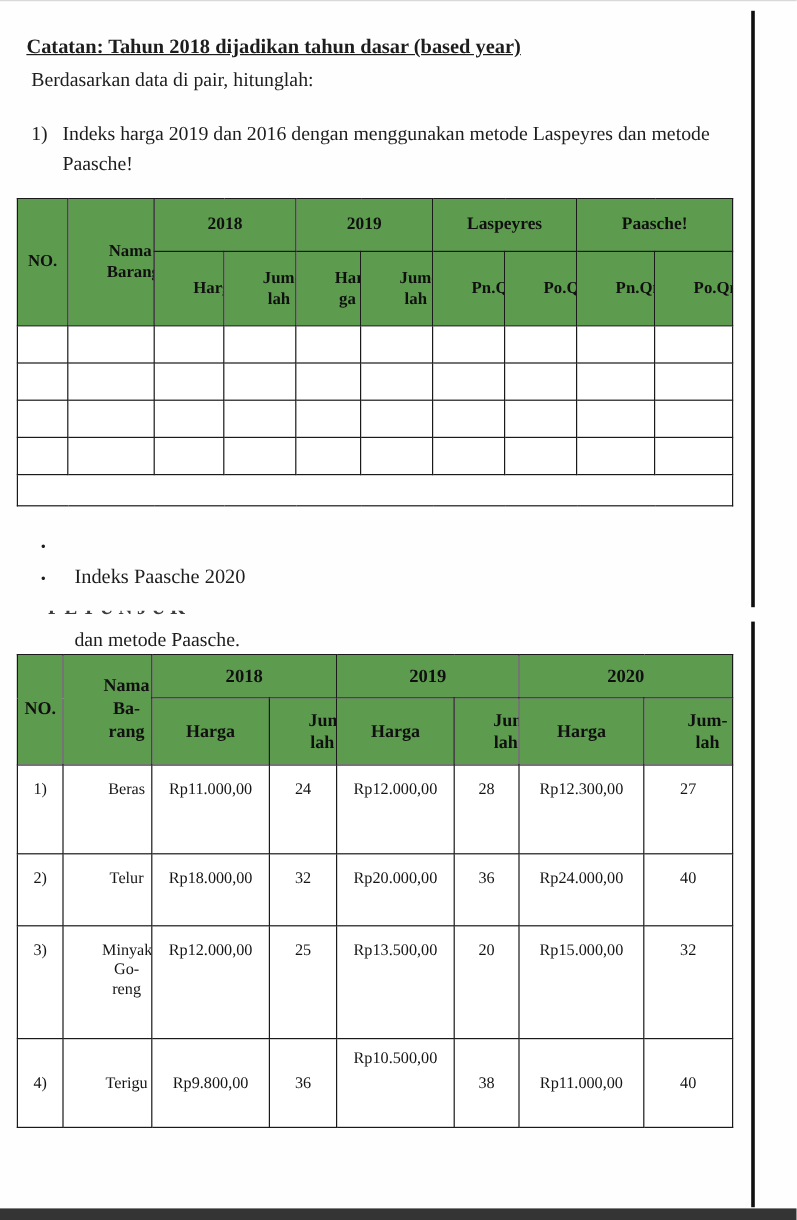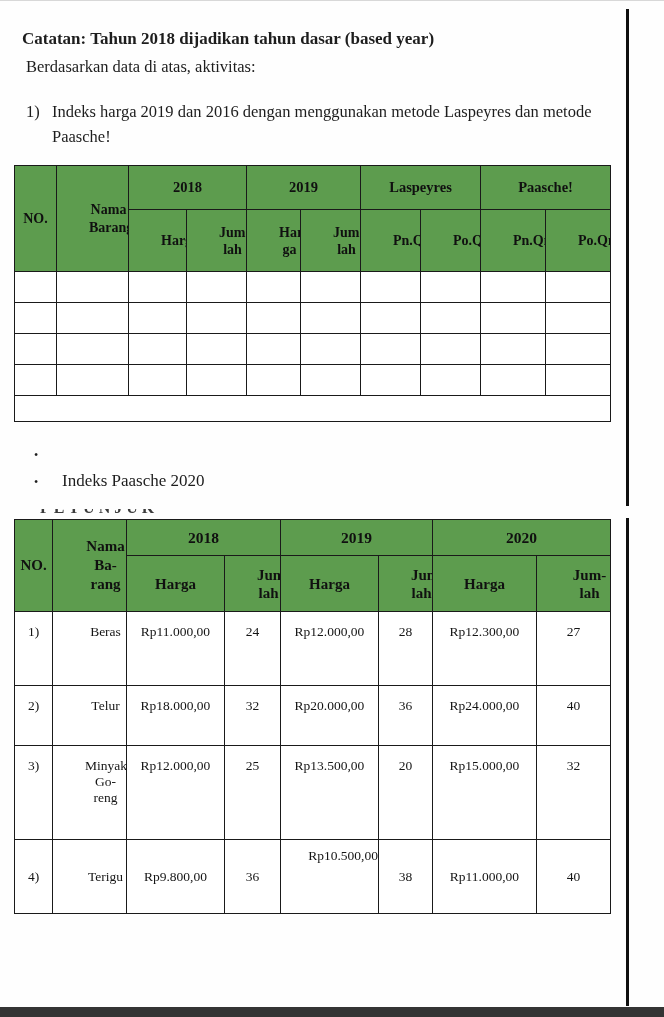--- a/index.html
+++ b/index.html
@@ -9,21 +9,21 @@
   .page {
     position: relative;
     width: 664px;
     height: 1017px;
     background: #fefefe;
     overflow: hidden;
     border-top: 1px solid #d8d8d8;
   }
   .content { padding: 26px 24px 0 14px; color: var(--text, #1d1d1d); }
 
-  .note   { margin-left: 8px;  font-weight: bold; font-size: 17px;   line-height: 24px; }
+  .note   { margin-left: 8px;  font-weight: bold; font-size: 17px;   line-height: 24px; text-decoration: underline; }
   .lead   { margin-left: 12px; margin-top: 4px;   font-size: 16.5px; line-height: 24px; }
 
   .question { margin-left: 12px; margin-top: 20px; display: flex; width: 580px;
               font-size: 16.5px; line-height: 25px; }
   .qno   { width: 26px; flex: none; }
   .qtext { flex: 1; }
 
   table { border-collapse: collapse; table-layout: fixed; width: 596px; background: #fff; }
   th, td { border: 1px solid var(--border_dark, #1a1a1a); overflow: hidden; }
   th { background: var(--header_green, #5d9c4e); color: #101010; text-align: center;
@@ -53,36 +53,36 @@
   .t2 .year-row th { height: 36px; font-size: 15.5px; }
   .t2 .sub-row  th { height: 56px; font-size: 15px; line-height: 18px; }
   .t2 th.side      { font-size: 15px; line-height: 19px; }
   .t2 td { font-size: 13.5px; text-align: center; color: #151515; background: #fff; }
   .t2 tr.r1 td { height: 74px; }
   .t2 tr.r2 td { height: 60px; }
   .t2 tr.r3 td { height: 94px; }
   .t2 tr.r4 td { height: 74px; }
   .t2 tr.r1 td, .t2 tr.r2 td, .t2 tr.r3 td { vertical-align: top; padding-top: 12px; }
   .t2 tr.r4 td { vertical-align: middle; }
-  .t2 tr.r4 td.top-cell { vertical-align: top; padding-top: 8px; text-align: right; }
+  .t2 tr.r4 td.top-cell { vertical-align: top; padding-top: 8px; }
 
   .vline { position: absolute; width: 3px; background: #0f0f0f; left: 626px; }
   .v1 { top: 8px;   height: 497px; }
   .v2 { top: 517px; height: 488px; }
   .bottom-bar { position: absolute; left: 0; right: 0; bottom: 0; height: 10px;
                 background: var(--bottom_bar, #343434); }
 </style>
 </head>
 <body>
 
 <div class="page">
   <div class="content">
 
     <div class="note">Catatan: Tahun 2018 dijadikan tahun dasar (based year)</div>
-    <div class="lead">Berdasarkan data di atas, aktivitas:</div>
+    <div class="lead">Berdasarkan data di pair, hitunglah:</div>
 
     <div class="question">
       <span class="qno">1)</span>
       <span class="qtext">Indeks harga 2019 dan 2016 dengan menggunakan metode Laspeyres dan metode Paasche!</span>
     </div>
 
     <table class="t1">
       <colgroup>
         <col style="width:42px">
           <col style="width:72px">
@@ -181,20 +181,21 @@
       <div class="bullet-item">
         <span class="dot">•</span>
         <span>Indeks Paasche 2020</span>
       </div>
     </div>
 
     <div class="clip-head">
       <span>PETUNJUK</span>
     </div>
 
+    <div class="inst inst-2b">dan metode Paasche.</div>
 
     <table class="t2">
       <colgroup>
         <col style="width:38px">
           <col style="width:74px">
           <col style="width:98px">
           <col style="width:56px">
         <col style="width:98px">
           <col style="width:54px">
           <col style="width:104px">

